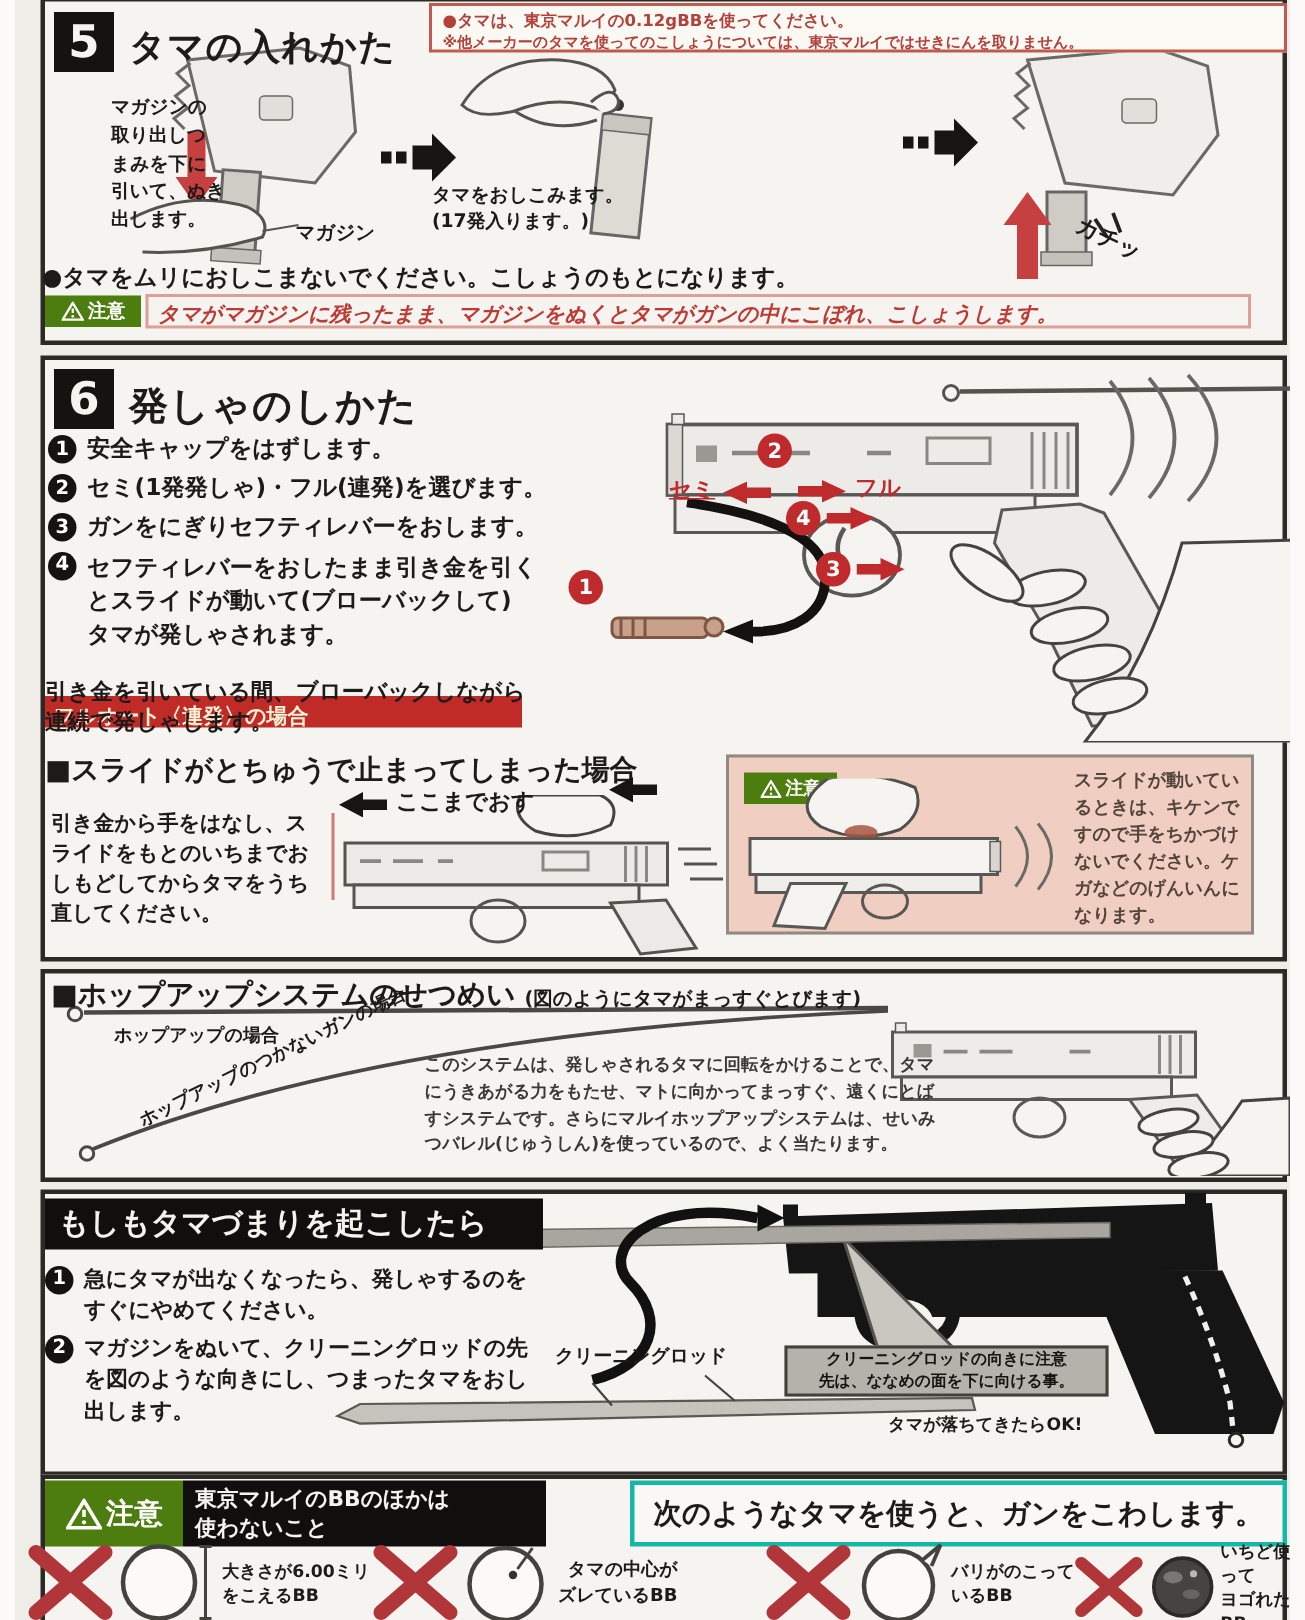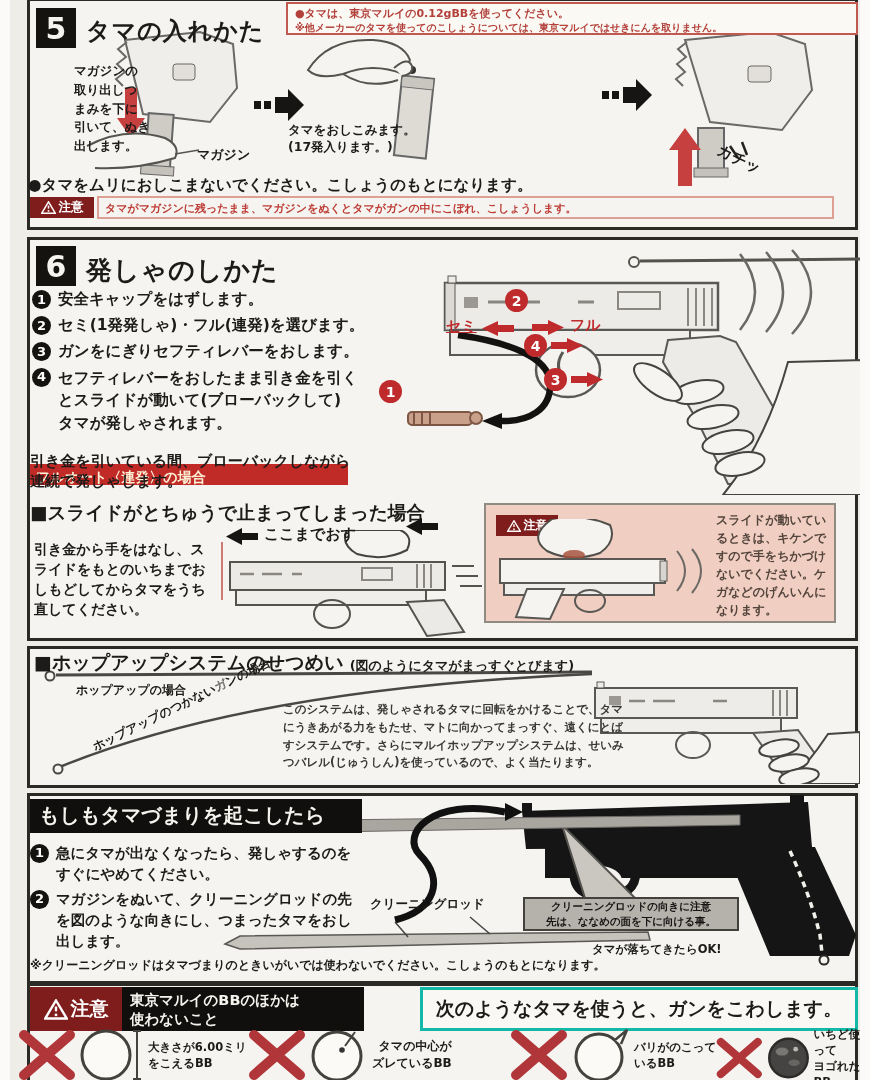--- a/index.html
+++ b/index.html
@@ -15,21 +15,21 @@
   .frame { position:absolute; border:3px solid #2c2a24; background:#f5f4f0; }
   .edge { position:absolute; top:0; width:10px; height:1080px; background:#fbfaf8; z-index:6; }
   .numbox { background:#151310; color:#f6f4ef; display:flex; align-items:center; justify-content:center; font-weight:bold; z-index:2;}
   .sec-title { font-weight:bold; letter-spacing:1px; z-index:2;}
   .cnum { display:inline-flex; flex:none; width:19px; height:19px; border-radius:50%; background:#151310; color:#fff;
           font-size:13px; font-weight:bold; align-items:center; justify-content:center; margin-top:1px;}
   .rnum { position:absolute; width:23px; height:23px; border-radius:50%; background:#bf2b2c; color:#fff;
           font-weight:bold; font-size:14px; display:flex; align-items:center; justify-content:center; z-index:3;}
   .step { display:flex; gap:7px; position:absolute; font-weight:bold; z-index:2;}
   .redbar { position:absolute; background:#c02b28; color:#fdf2d6; font-weight:bold; z-index:2;}
-  .badge { background:#7f1d1d; color:#fff; font-weight:bold; display:flex; align-items:center; justify-content:center; gap:3px;}
+  .badge { background:#4d7c0f; color:#fff; font-weight:bold; display:flex; align-items:center; justify-content:center; gap:3px;}
   .redtext { color:#b3403a; }
   .svgwrap { position:absolute; z-index:1; }
   .ov { z-index:3; }
 </style>
 </head>
 <body>
 
 <div id="page">
   <div class="edge" style="left:0;"></div>
   <div class="edge" style="left:860px;"></div>
@@ -100,21 +100,21 @@
   <div class="abs b" style="left:28px; top:175px; font-size:15.5px; z-index:2;">●タマをムリにおしこまないでください。こしょうのもとになります。</div>
 
   <div class="abs badge" style="left:30px; top:197px; width:64px; height:21px; font-size:12.5px; z-index:2;">
     <svg width="15" height="13" viewBox="0 0 20 17">
         <polygon points="10,1 19,16 1,16" fill="none" stroke="#fff" stroke-width="2"></polygon>
         <line x1="10" y1="6" x2="10" y2="10" stroke="#fff" stroke-width="2"></line>
         <circle cx="10" cy="13" r="1.2" fill="#fff"></circle>
       </svg>
     <span>注意</span>
   </div>
-  <div class="abs b" style="left:97px; top:196px; width:737px; height:23px; border:2px solid #dda095; color:#bd3b35; font-size:11px; padding:3px 6px; z-index:2;">タマがマガジンに残ったまま、マガジンをぬくとタマがガンの中にこぼれ、こしょうします。</div>
+  <div class="abs b" style="left:97px; top:196px; width:737px; height:23px; border:2px solid #dda095; color:#bd3b35; font-size:14px; padding:3px 6px; z-index:2;font-style:italic;">タマがマガジンに残ったまま、マガジンをぬくとタマがガンの中にこぼれ、こしょうします。</div>
 
   <div class="frame" style="left:27px; top:237px; width:831px; height:404px;"></div>
   <div class="numbox abs" style="left:36px; top:246px; width:40px; height:40px; font-size:30px;">6</div>
   <div class="sec-title abs" style="left:86px; top:253px; font-size:26px;">発しゃのしかた</div>
 
   <svg class="svgwrap" style="left:626px; top:252px;" width="238" height="20" viewBox="0 0 238 20">
     <circle cx="8" cy="10" r="5" fill="#f5f4f0" stroke="#55534e" stroke-width="2"></circle>
     <line x1="14" y1="9" x2="236" y2="7" stroke="#55534e" stroke-width="3"></line>
   </svg>
 
@@ -302,21 +302,20 @@
     <path d="M570,56 Q590,100 600,140 L602,158" fill="none" stroke="#f2f0ea" stroke-width="3.5" stroke-dasharray="6 5"></path>
     <circle cx="604" cy="165" r="4.5" fill="#f6f4ef" stroke="#2a2927" stroke-width="2"></circle>
     <path d="M5,149 L20,141 L428,137 L430,145 L20,154 Z" fill="#c6c3bd" stroke="#5a5854" stroke-width="1.5"></path>
     <path d="M175,127 L188,142 M250,122 L270,139" stroke="#444" stroke-width="1.5"></path>
   </svg>
 
   <div class="abs b ov" style="left:370px; top:896px; font-size:12.5px;">クリーニングロッド</div>
   <div class="abs b pre ov" style="left:523px; top:897px; width:216px; height:34px; background:#b5b1ab; border:2px solid #43413c; font-size:10.5px; line-height:1.4; text-align:center; color:#151412;">クリーニングロッドの向きに注意
 先は、ななめの面を下に向ける事。</div>
   <div class="abs b ov" style="left:592px; top:942px; font-size:11.5px;">タマが落ちてきたらOK!</div>
-  <div class="abs b ov" style="left:30px; top:957px; font-size:12px;">※クリーニングロッドはタマづまりのときいがいでは使わないでください。こしょうのもとになります。</div>
 
   <div class="frame" style="left:27px; top:983px; width:831px; height:100px;"></div>
   <div class="abs badge" style="left:30px; top:987px; width:92px; height:44px; font-size:19px; z-index:2;">
     <svg width="24" height="21" viewBox="0 0 20 17">
         <polygon points="10,1 19,16 1,16" fill="none" stroke="#fff" stroke-width="2"></polygon>
         <line x1="10" y1="6" x2="10" y2="10" stroke="#fff" stroke-width="2"></line>
         <circle cx="10" cy="13" r="1.2" fill="#fff"></circle>
       </svg>
     <span>注意</span>
   </div>

